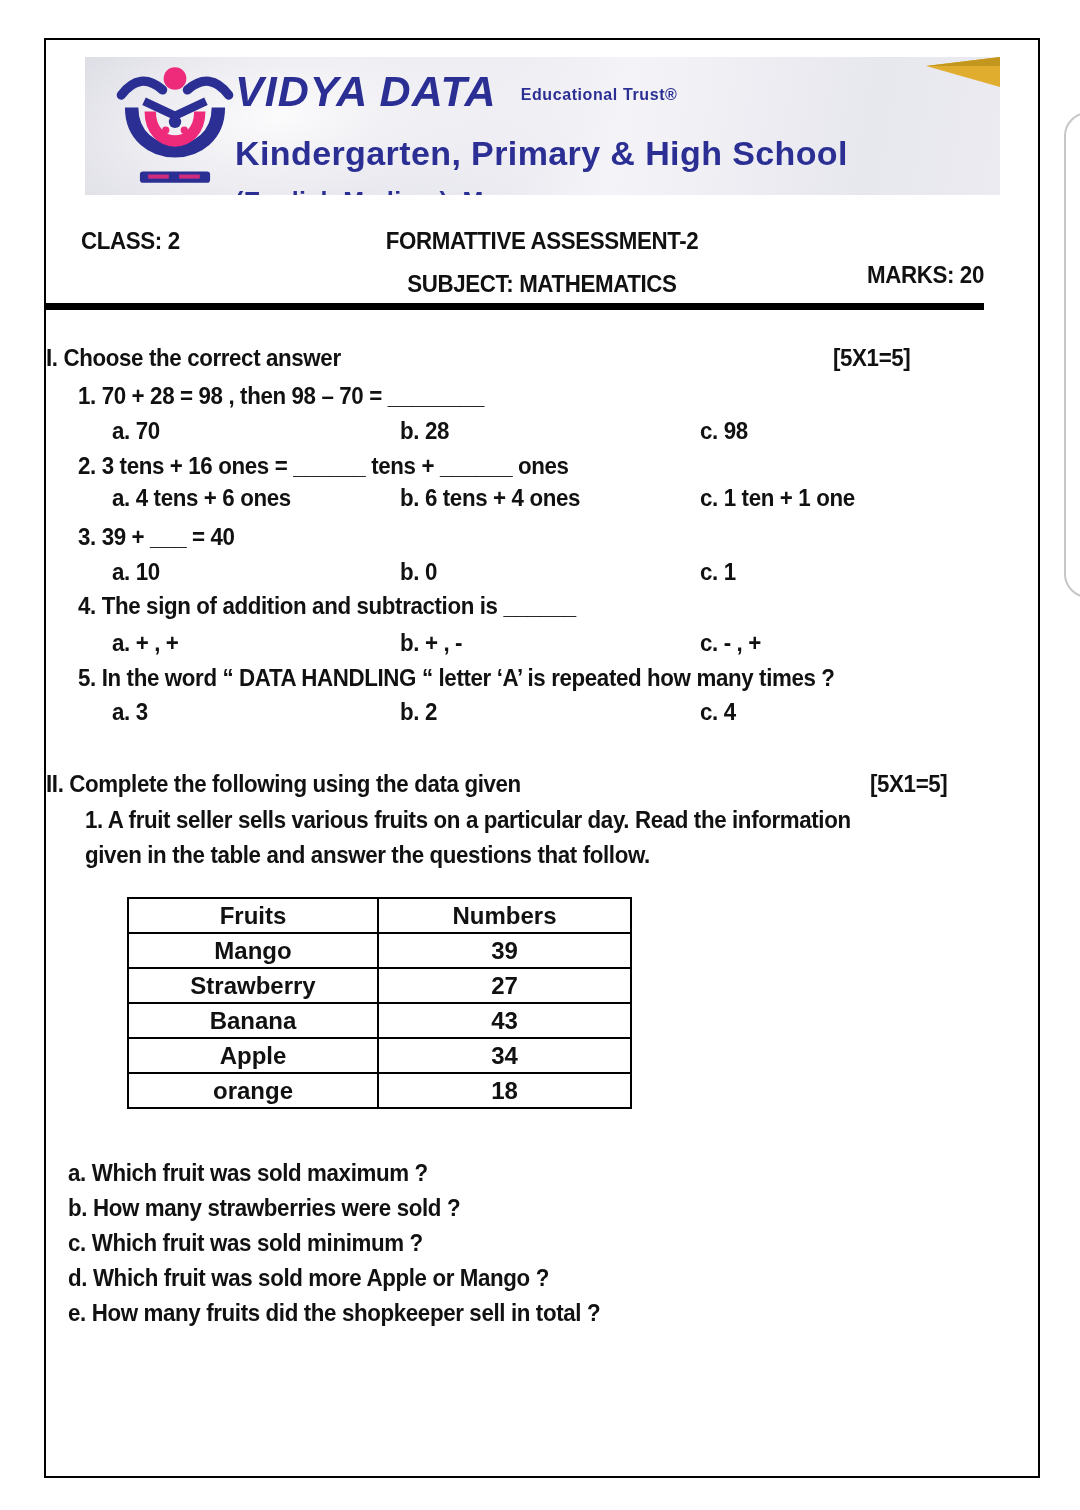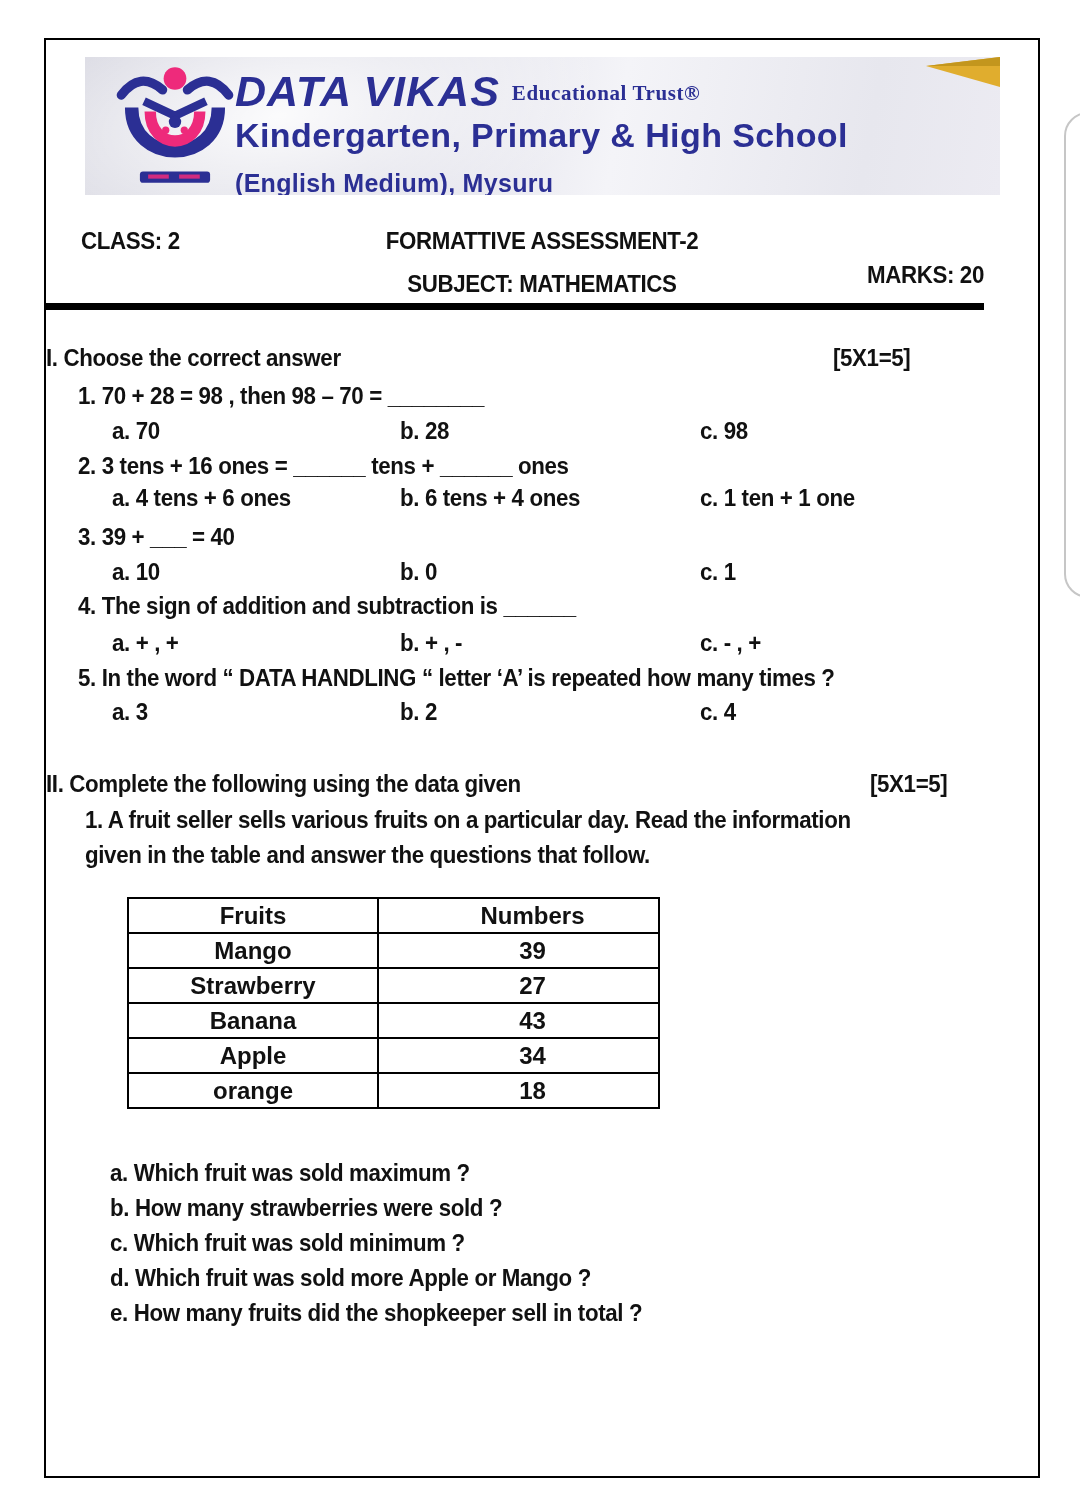--- a/index.html
+++ b/index.html
@@ -29,63 +29,62 @@
     transform:rotate(-8deg);
   }
   .logo{ position:absolute; left:26px; top:4px; width:128px; height:130px; }
   .banner-text{ position:absolute; left:150px; top:10px; white-space:nowrap; }
   .school-name{
     font-size:43px; font-weight:700; font-style:italic;
     color:#2b2f94; letter-spacing:1px;
     display:inline-block;
   }
   .trust{
-    font-size:21px; font-weight:700; color:#2b2f94;
-    letter-spacing:.6px; margin-left:12px; vertical-align:6px;
+    font-size:16px; font-weight:700; color:#2b2f94;
+    letter-spacing:.6px; margin-left:24px; vertical-align:6px;
     display:inline-block;
-    font-family:Liberation Serif, serif;
   }
   .school-sub{
     font-size:34px; font-weight:700; color:#2b2f94;
-    letter-spacing:.4px; margin-top:0;
+    letter-spacing:.4px; margin-top:18px;
   }
   .school-loc{
     font-size:25px; font-weight:700; color:#2b2f94;
     letter-spacing:.3px; margin-top:14px;
   }
   .fold{ position:absolute; right:0; top:0; }
   
   .ln{
     position:absolute; left:0; right:0; height:34px; line-height:34px;
     font-weight:700; font-size:24px; letter-spacing:-0.4px; white-space:nowrap;
   }
   .sx{ display:inline-block; transform:scaleX(.93); transform-origin:0 50%; }
   .sx-c{ display:inline-block; transform:scaleX(.93); transform-origin:50% 50%; }
   .abs{ position:absolute; }
   .q{ padding-left:32px; }
-  .sub{ padding-left:64px; }
+  .sub{ padding-left:22px; }
   .head{ }
   .opts span.o{ position:absolute; }
   .o1{ left:66px; } .o2{ left:354px; } .o3{ left:654px; }
   .center{ text-align:center; }
   .divider{
     position:absolute; left:0; top:263px; width:938px; height:7px; background:#000;
   }
   
   .fruit-table{
     position:absolute; left:81px; top:857px;
     border-collapse:collapse;
   }
   .fruit-table td{
     border:2.5px solid #000;
     font-weight:700; font-size:24px; text-align:center;
     height:33px; padding:0;
   }
   .fruit-table td.c1{ width:248px; }
-  .fruit-table td.c2{ width:251px;padding-left:28px; }
+  .fruit-table td.c2{ width:251px; }
   
   .scroll-pill{
     position:absolute; left:1064px; top:112px;
     width:60px; height:482px;
     background:#fff; border:2px solid #c6c6c6; border-radius:24px;
   }
 </style>
 </head>
 <body>
 
@@ -104,21 +103,21 @@
       <circle cx="62" cy="58" r="6" fill="#2b2f94"></circle>
       <circle cx="53" cy="66" r="3.5" fill="#ee2a7b"></circle>
       <circle cx="71" cy="66" r="3.5" fill="#ee2a7b"></circle>
       <rect x="28" y="106" width="68" height="11" rx="3" fill="#2b2f94"></rect>
       <rect x="36" y="109" width="20" height="4" fill="#ee2a7b" opacity=".85"></rect>
       <rect x="66" y="109" width="20" height="4" fill="#ee2a7b" opacity=".85"></rect>
     </svg>
 
     <div class="banner-text">
       <div>
-        <span class="school-name">DATA VIKAS</span><span class="trust">Educational Trust®</span>
+        <span class="school-name">VIDYA DATA</span><span class="trust">Educational Trust®</span>
       </div>
       <div class="school-sub">Kindergarten, Primary &amp; High School</div>
       <div class="school-loc">(English Medium), Mysuru</div>
     </div>
 
     <svg class="fold" width="74" height="30" viewBox="0 0 74 30">
       <polygon points="0,9 74,0 74,30" fill="#e0ad2e"></polygon>
       <polygon points="0,9 74,0 74,9" fill="#c3961d"></polygon>
     </svg>
   </div>

